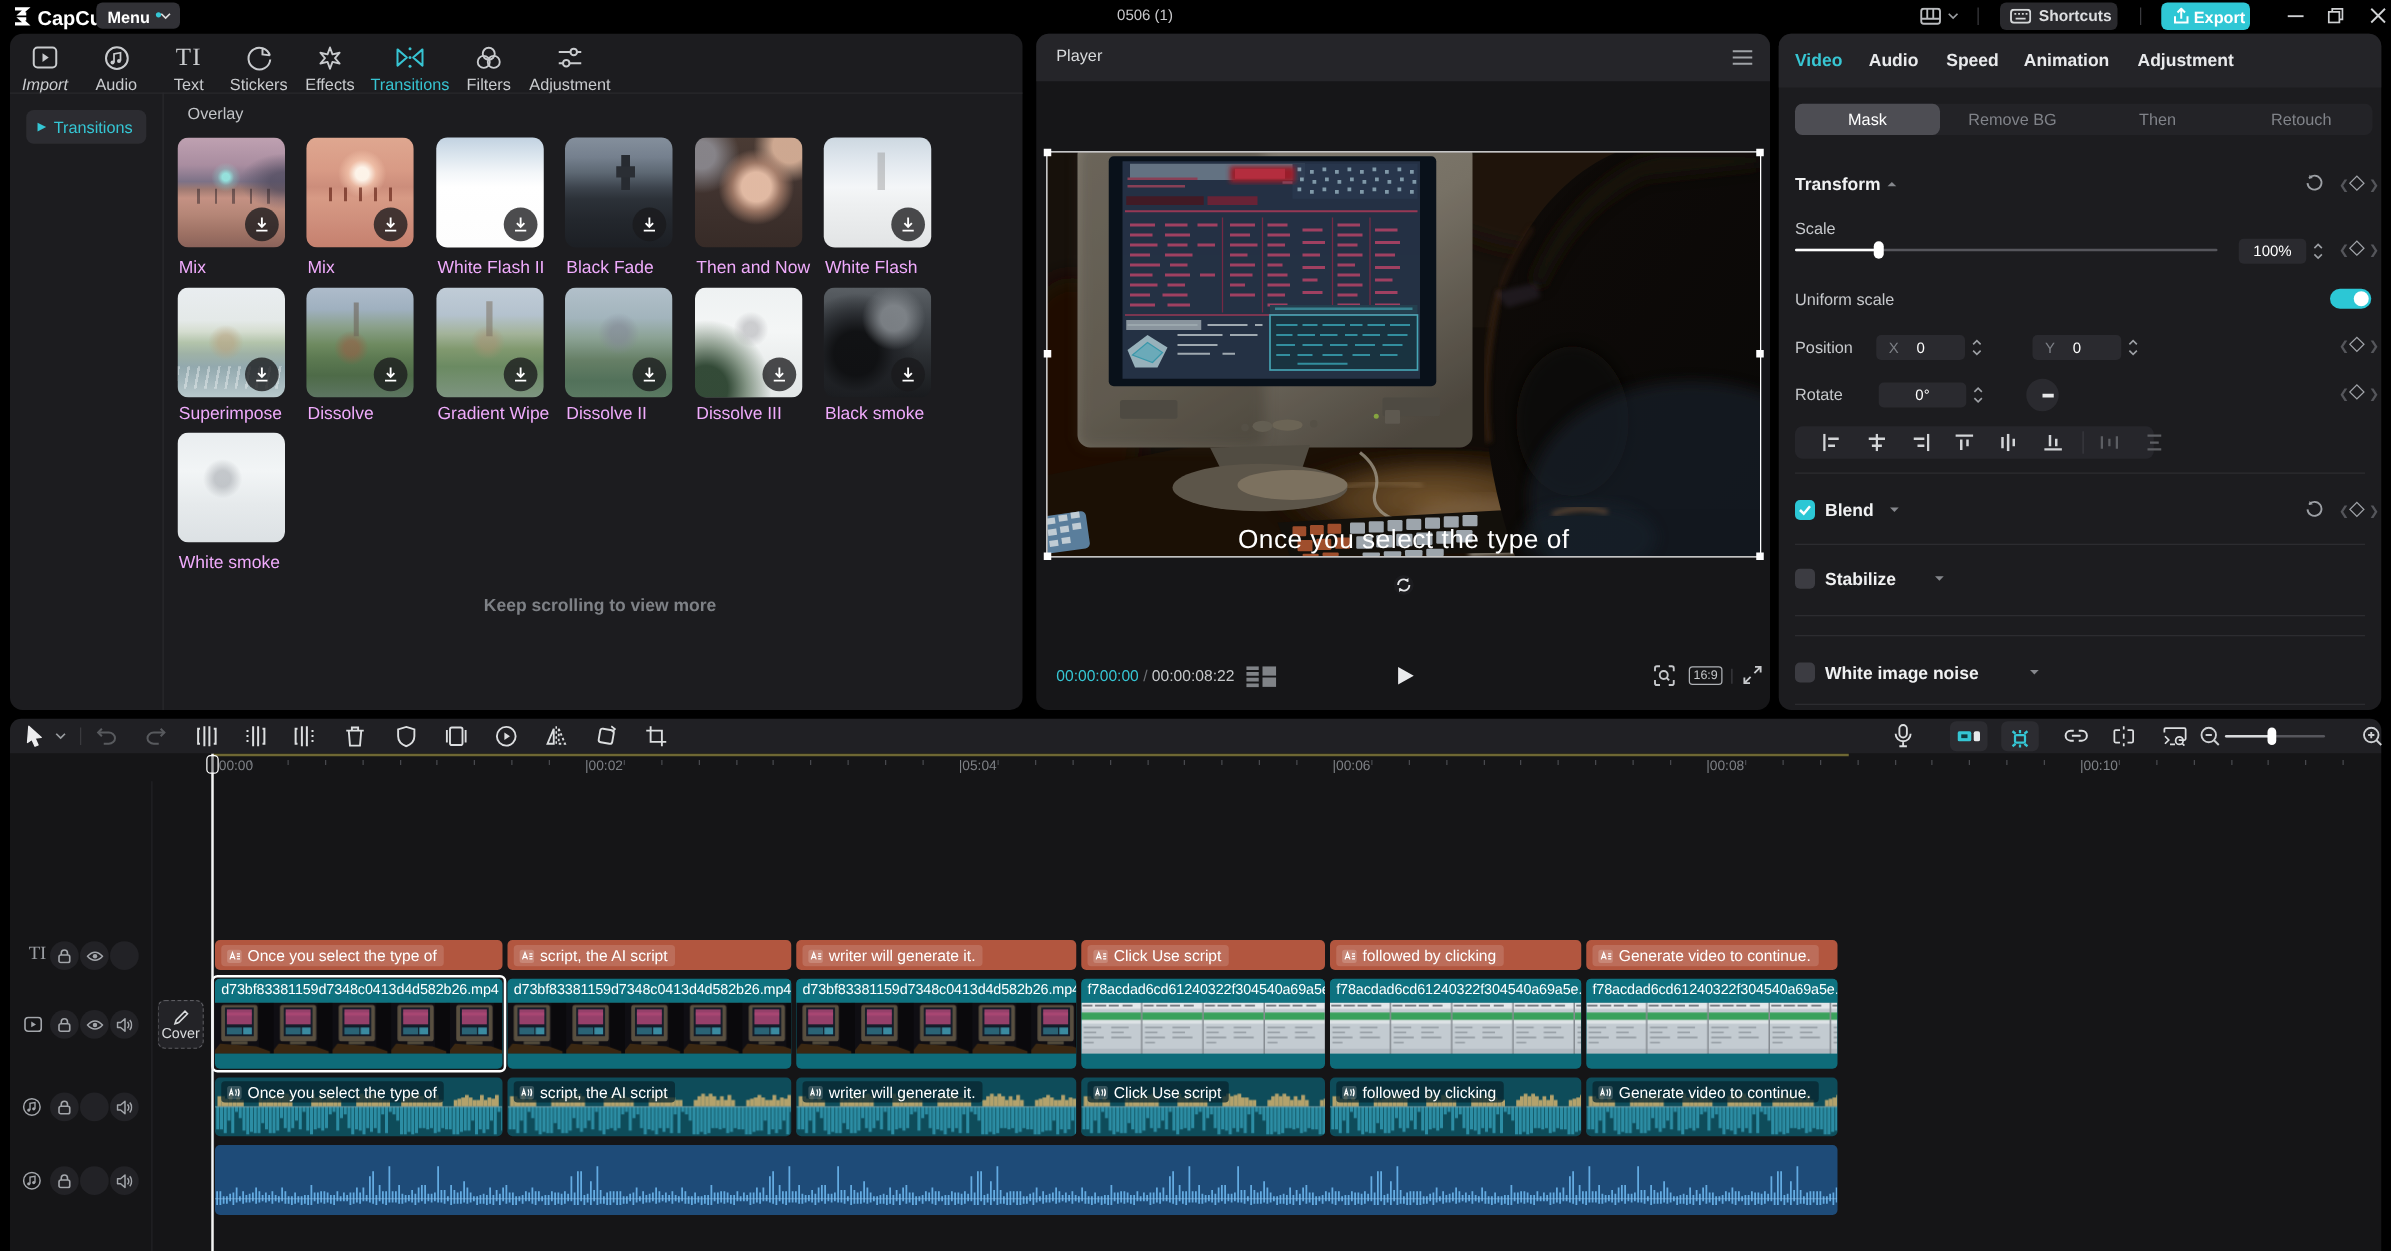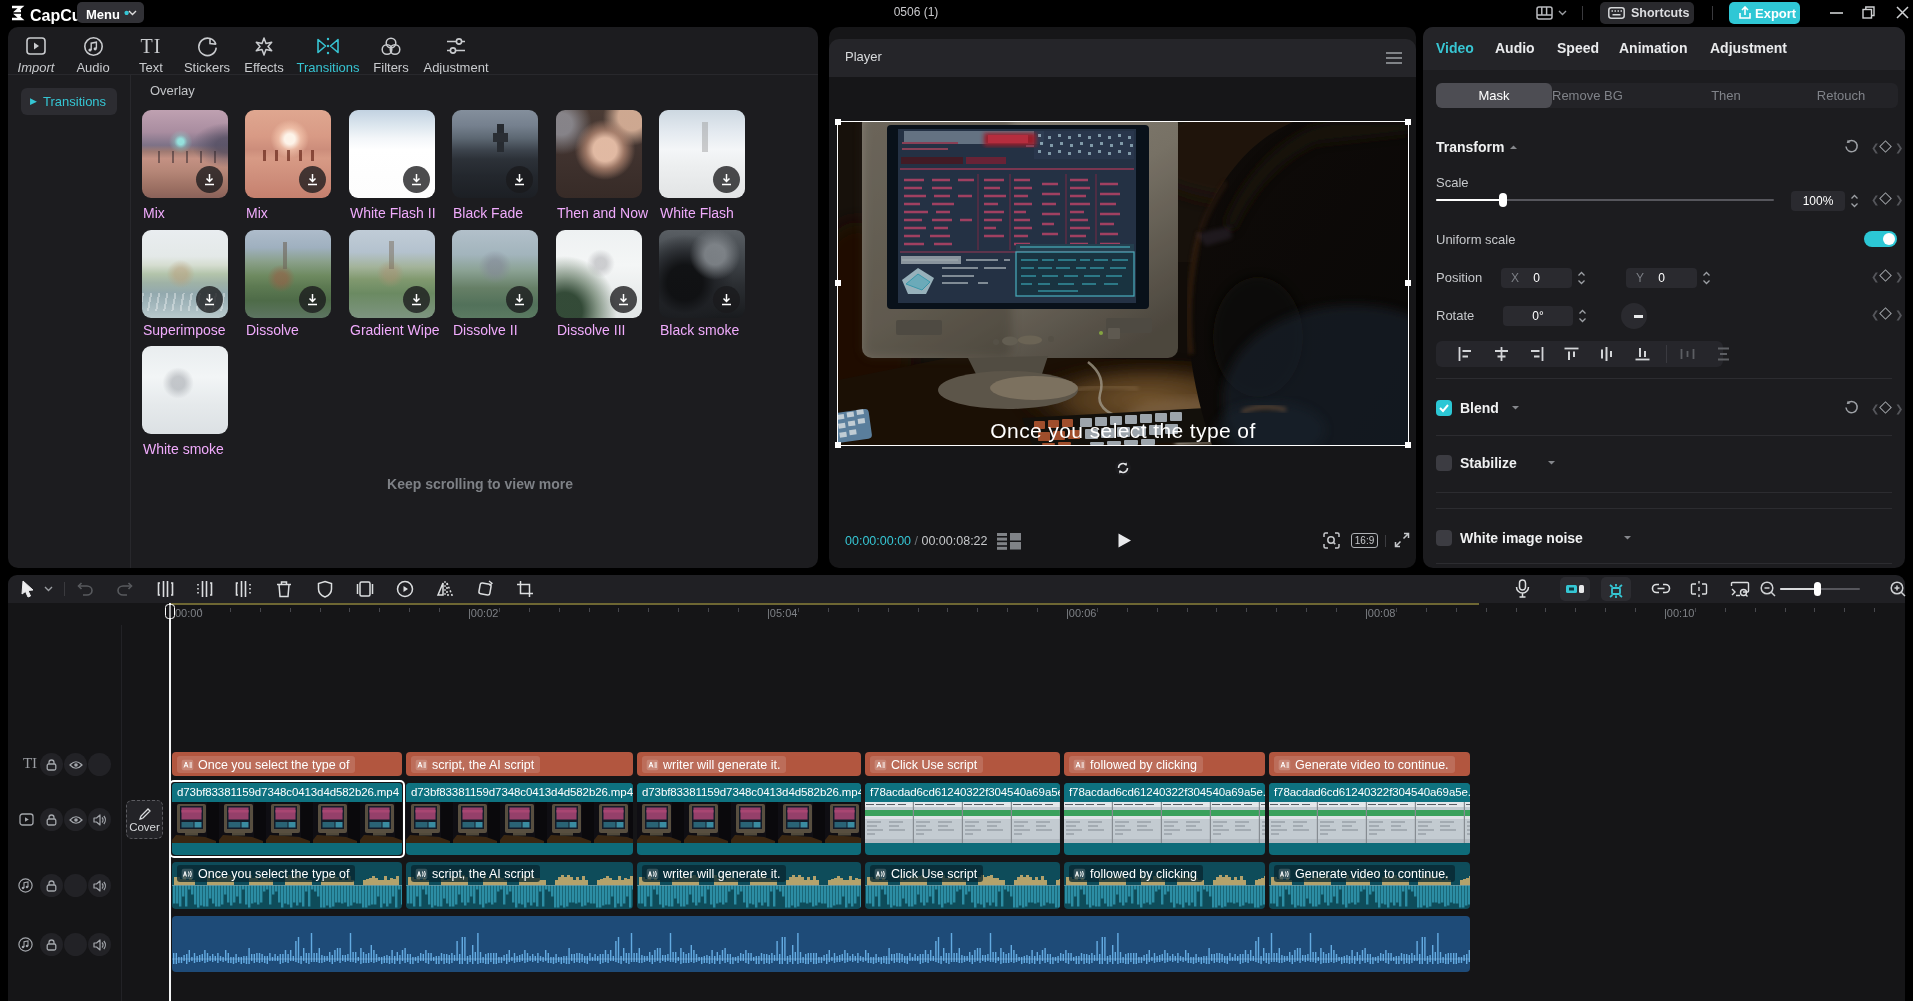--- a/index.html
+++ b/index.html
@@ -263,21 +263,21 @@
       <div class="tlabel" style="left:549px;top:295px;">Dissolve III</div>
       <div class="tlabel" style="left:652px;top:295px;">Black smoke</div>
 
       <div class="thumb" style="left:134px;top:319px;background:radial-gradient(circle at 42% 42%, rgba(158,162,168,.55) 0 9%, transparent 22%),linear-gradient(180deg,#e9edef 0%,#f2f5f6 35%,#e6eaec 65%,#dce1e4 100%);"></div>
       <div class="tlabel" style="left:135px;top:414px;">White smoke</div>
     </div>
     <div class="abs" style="left:142px;top:449px;width:660px;text-align:center;color:#7e8186;font-size:14px;font-weight:bold;">Keep scrolling to view more</div>
   </div>
 
   <div class="panel" id="playerPanel" style="left:829px;top:27px;width:587px;height:541px;background:#161618;">
-    <div class="phead" style="background:#252529;margin-top:12px;">
+    <div class="phead" style="background:#252529;">
         <span style="position:absolute;left:16px;top:10px;font-size:13px;color:#d8dadc;">Player</span>
       <svg class="abs" style="right:14px;top:13px" width="16" height="12" viewBox="0 0 16 12">
           <path d="M0 1 H16 M0 6 H16 M0 11 H16" stroke="#9fa2a6" stroke-width="1.6"></path>
         </svg>
     </div>
 
     <div class="abs" style="left:9px;top:95px;width:570px;height:323px;outline:1.6px solid #fff;background:#0a0806;">
       <svg width="570" height="323" viewBox="0 0 570 323">
         <defs>
           <linearGradient id="bezel" x1="0" y1="0" x2="0.8" y2="1">
@@ -518,21 +518,21 @@
   <div class="panel" id="rightPanel" style="left:1423px;top:27px;width:482px;height:541px;background:#1c1c1f;">
     <div class="phead" style="height:43px;background:#242428;"></div>
     <div class="rtab" style="left:13px;color:#38c6d3;">Video</div>
     <div class="rtab" style="left:72px;">Audio</div>
     <div class="rtab" style="left:134px;">Speed</div>
     <div class="rtab" style="left:196px;">Animation</div>
     <div class="rtab" style="left:287px;">Adjustment</div>
 
     <div class="abs" style="left:13px;top:56px;width:462px;height:25px;background:#232327;border-radius:6px;">
       <div class="abs" style="left:0;top:0;width:116px;height:25px;background:#4d4d53;border-radius:6px;text-align:center;line-height:25px;font-size:13px;color:#fff;">Mask</div>
-      <div class="abs" style="left:116px;top:0;width:116px;line-height:25px;font-size:13px;color:#808389;">Remove BG</div>
+      <div class="abs" style="left:116px;top:0;width:116px;text-align:center;line-height:25px;font-size:13px;color:#808389;">Remove BG</div>
       <div class="abs" style="left:232px;top:0;width:116px;text-align:center;line-height:25px;font-size:13px;color:#808389;">Then</div>
       <div class="abs" style="left:348px;top:0;width:114px;text-align:center;line-height:25px;font-size:13px;color:#808389;">Retouch</div>
     </div>
 
     <div class="sec-title" style="left:13px;top:112px;">Transform</div>
     <div class="abs" style="left:86px;top:117px;">
         <svg width="9" height="6" viewBox="0 0 9 6">
           <path d="M1 5 L4.5 1.5 L8 5 Z" fill="#85878c"></path>
         </svg>
       </div>

